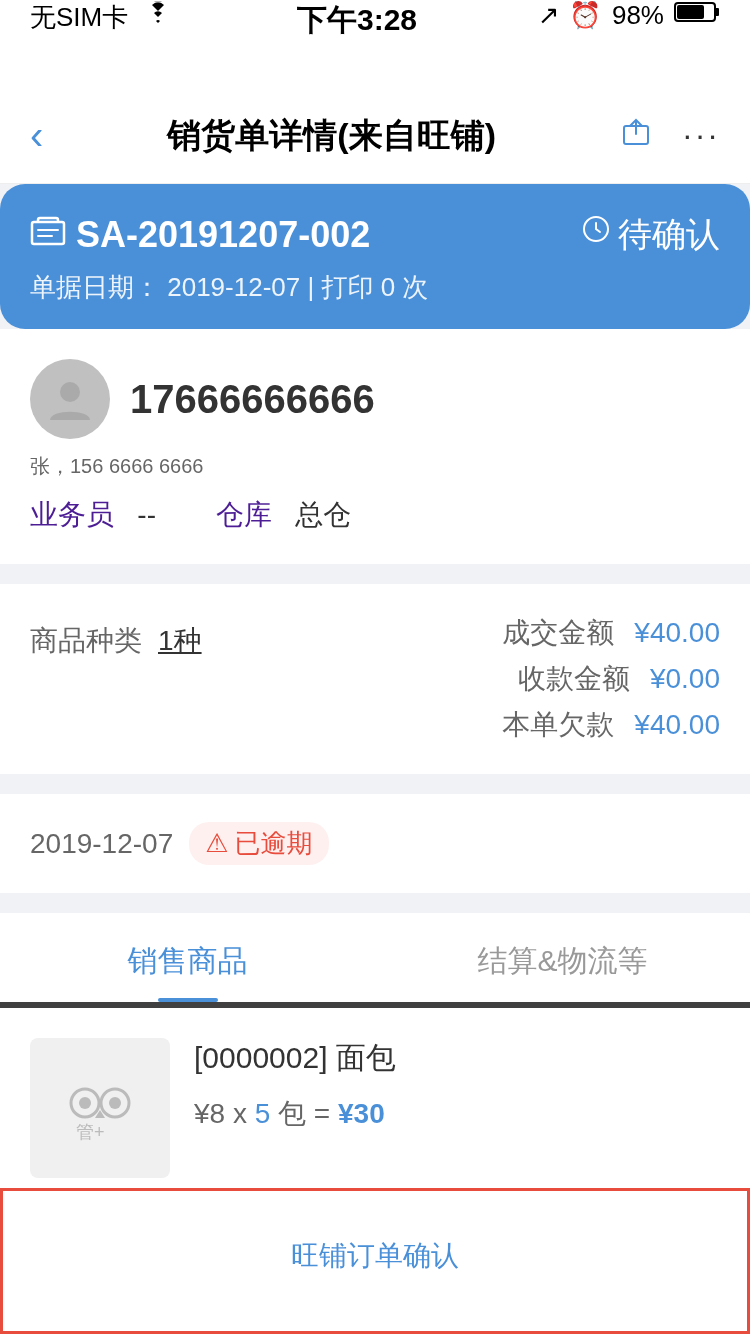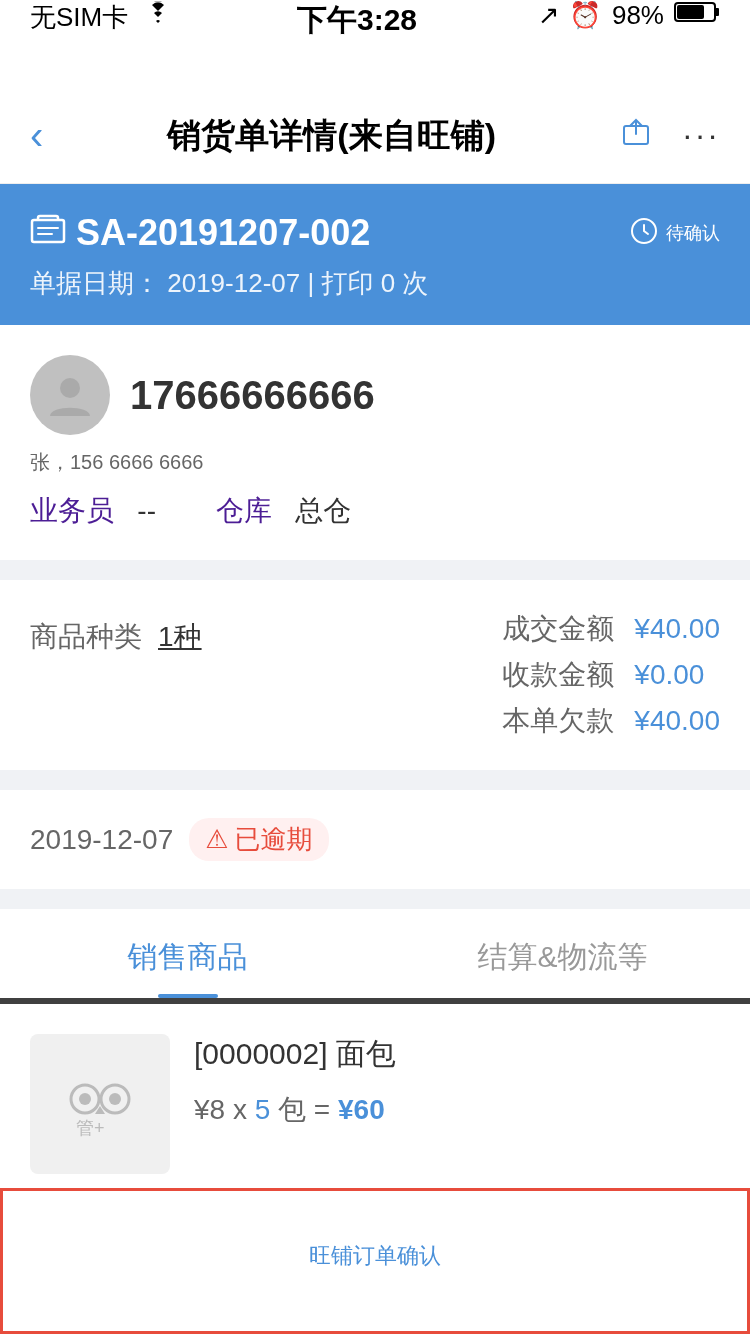--- a/index.html
+++ b/index.html
@@ -46,40 +46,40 @@
       font-weight: 600;
       color: #000;
     }
     .nav-right { display: flex; align-items: center; gap: 30px; }
 
     
     .order-header {
       background: #4a90d9;
       padding: 28px 30px 24px;
       margin-bottom: 0;
+      border-radius: 25px;
     }
     .order-header-top {
       display: flex;
       align-items: center;
       justify-content: space-between;
       margin-bottom: 12px;
     }
     .order-id {
       font-size: 36px;
       font-weight: 700;
       color: #fff;
       display: flex;
       align-items: center;
       gap: 10px;
     }
     .order-status {
-      font-size: 18px;
+      font-size: 34px;
       color: #fff;
       display: flex;
-      align-items: center;
       gap: 8px;
     }
     .order-date {
       font-size: 26px;
       color: rgba(255,255,255,0.9);
     }
 
     
     .card {
       background: #fff;
@@ -140,21 +140,21 @@
       display: flex;
       align-items: center;
       gap: 16px;
       padding-top: 8px;
     }
     .summary-label { font-size: 28px; color: #666; }
     .summary-value { font-size: 28px; color: #333; text-decoration: underline; }
     .summary-right {
       display: flex;
       flex-direction: column;
-      align-items: flex-start;
+      align-items: flex-end;
       gap: 8px;
     }
     .amount-row {
       display: flex;
       gap: 20px;
       font-size: 28px;
       align-items: center;
     }
     .amount-label { color: #666; }
     .amount-value { color: #4a90d9; font-weight: 500; }
@@ -262,21 +262,21 @@
       width: 750px;
       background: #fff;
       padding: 20px 30px 30px;
       border: 3px solid #e74c3c;
     }
     .confirm-btn {
       width: 100%;
       height: 90px;
       background: #fff;
       border: none;
-      font-size: 22px;
+      font-size: 28px;
       color: #4a90d9;
       font-weight: 500;
       cursor: pointer;
       display: flex;
       align-items: center;
       justify-content: center;
     }
     .nav-icon { font-size: 28px; color: #4a90d9; }
   </style>
 </head>
@@ -435,21 +435,21 @@
     <div class="product-name">
       <span>[0000002]</span>
       <span>面包</span>
     </div>
     <div class="product-price">
       <span>¥8</span>
       <span> x </span>
       <span class="price-highlight">5</span>
       <span>包</span>
       <span> = </span>
-      <span class="price-total">¥60</span>
+      <span class="price-total">¥30</span>
     </div>
   </div>
 </div>
 
 <div class="bottom-spacer"></div>
 
 <div class="confirm-btn-wrapper">
   <button class="confirm-btn">旺铺订单确认</button>
 </div>
 

